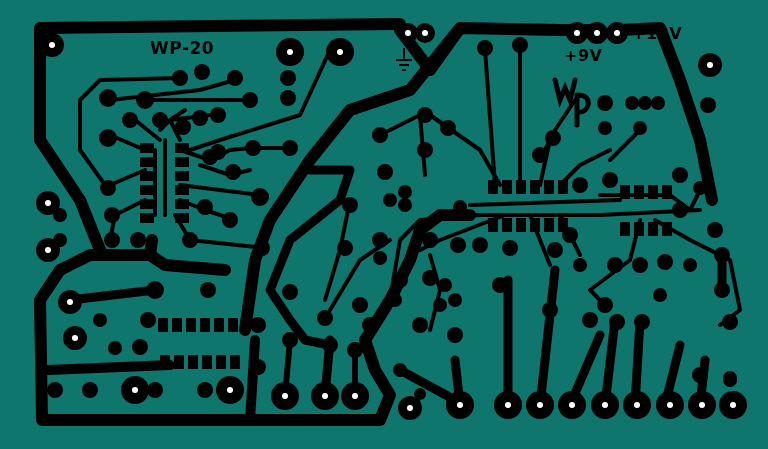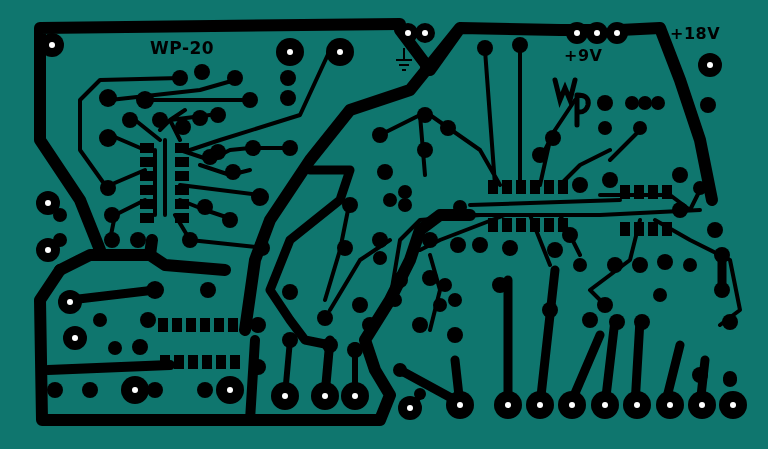--- a/index.html
+++ b/index.html
@@ -263,14 +263,14 @@
   </g>
 
   <g stroke="#000" stroke-width="5" fill="none" stroke-linecap="round">
     <path d="M555 80 L560 100 L565 88 L570 100 L575 80"></path>
     <path d="M577 95 L577 125 M577 95 Q590 95 588 105 Q586 113 577 112"></path>
   </g>
 </svg>
 
 <div class="lbl" style="left:150px;top:38px;">WP-20</div>
 <div class="lbl" style="left:564px;top:46px;font-size:16px;text-align:center;">+9V</div>
-<div class="lbl" style="left:670px;top:24px;font-size:16px;">+18V</div>
+<div class="lbl" style="left:632px;top:24px;font-size:16px;">+18V</div>
 </div>
 
 </body></html>

